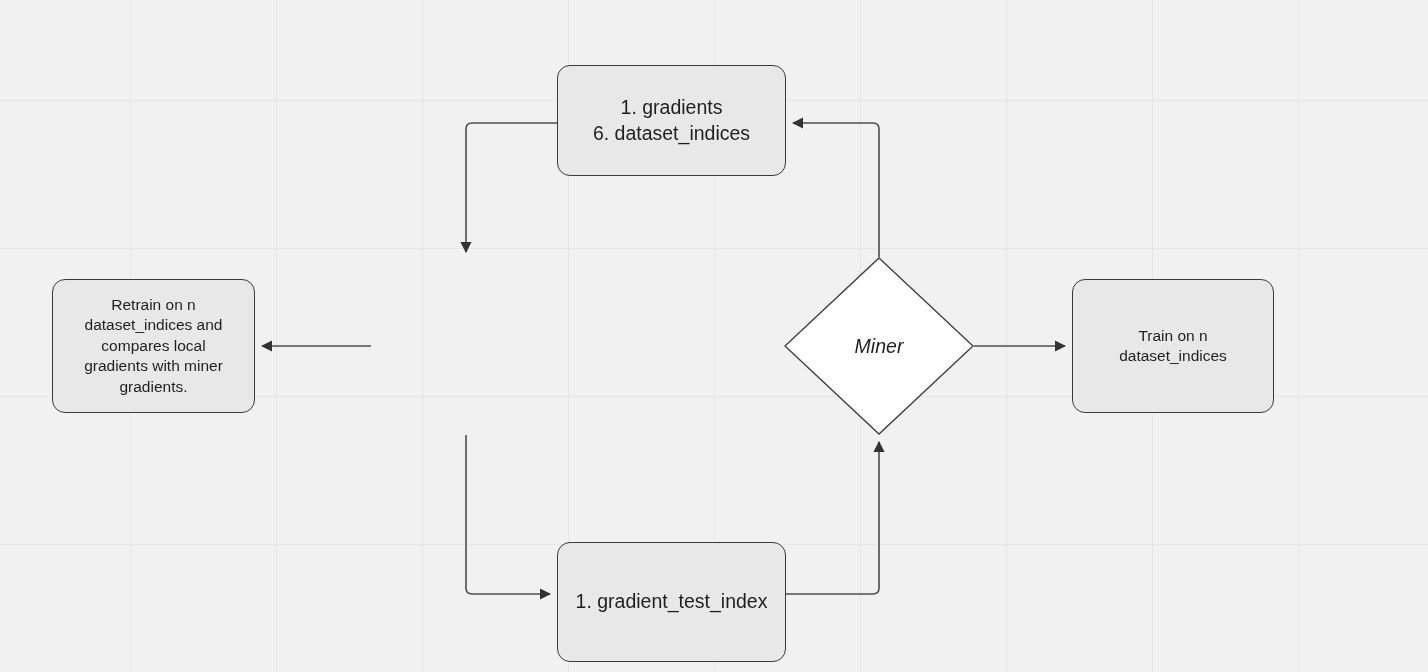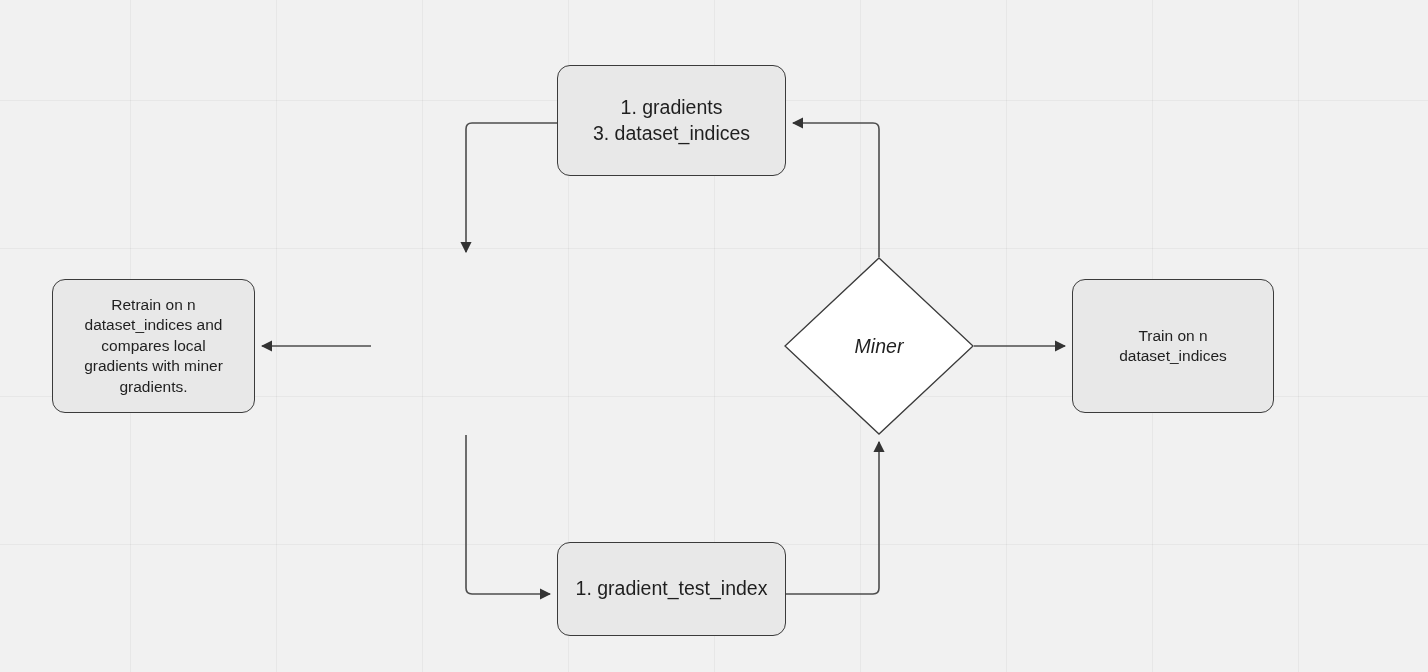--- a/index.html
+++ b/index.html
@@ -46,21 +46,21 @@
     border: 1px solid #3b3b3b;
     border-radius: 13px;
     color: #1f1f1f;
     align-items: center;
   }
   .box .label {
     line-height: 1.32;
     padding: 0 10px;
   }
   .box-top    { left: 557px; top: 65px;  width: 229px; height: 111px; }
-  .box-bottom { left: 557px; top: 542px; width: 229px; height: 94px; }
+  .box-bottom { left: 557px; top: 542px; width: 229px; height: 120px; }
   .box-left   { left: 52px;  top: 279px; width: 203px; height: 134px; }
   .box-right  { left: 1072px;top: 279px; width: 202px; height: 134px; }
 
   .box-top .label    { font-size: 19.5px; }
   .box-bottom .label { font-size: 19.5px; }
   .box-left .label   { font-size: 15.5px; }
   .box-right .label  { font-size: 15.5px; }
 
   .diamond-wrap {
     position: absolute;
@@ -108,21 +108,21 @@
     <path d="M 974 346 L 1065 346" fill="none" stroke="#4d4d4d" stroke-width="1.6" marker-end="url(#ah)"></path>
 
     <path d="M 466 435 L 466 588 Q 466 594 472 594 L 550 594" fill="none" stroke="#4d4d4d" stroke-width="1.6" marker-end="url(#ah)"></path>
 
     <path d="M 786 594 L 873 594 Q 879 594 879 588 L 879 442" fill="none" stroke="#4d4d4d" stroke-width="1.6" marker-end="url(#ah)"></path>
   </svg>
 
   <div class="node box box-top">
     <div class="label">
       <div>1. gradients</div>
-      <div>3. dataset_indices</div>
+      <div>6. dataset_indices</div>
     </div>
   </div>
 
   <div class="node box box-bottom">
     <div class="label">
       <div>1. gradient_test_index</div>
     </div>
   </div>
 
   <div class="node box box-left">

